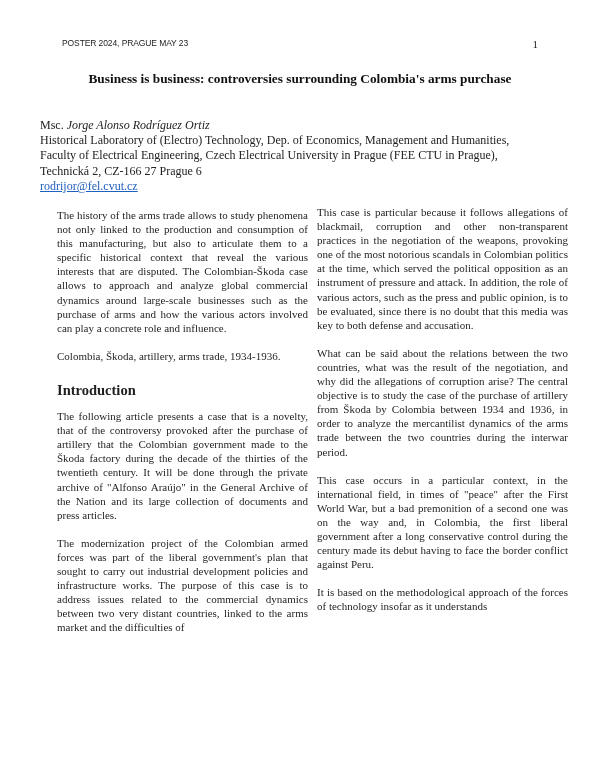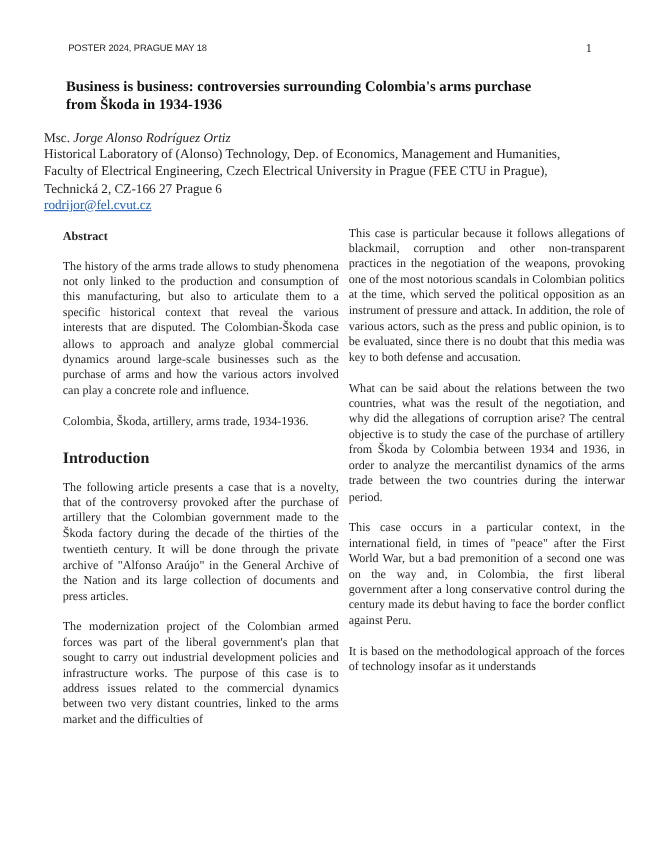--- a/index.html
+++ b/index.html
@@ -1,50 +1,48 @@
 <!DOCTYPE html>
 <html><head>
   <meta charset="utf-8">
   <style>
     html, body { margin: 0; padding: 0; background: #ffffff; }
     body { width: 600px; height: 776px; position: relative; overflow: hidden; color: #1a1a1a; }
     .running-head { position: absolute; left: 62px; top: 38px; font-family: "Liberation Sans", sans-serif; font-size: 8.5px; letter-spacing: -0.1px; color: #222; }
     .page-num { position: absolute; right: 62px; top: 38px; font-family: "Liberation Serif", serif; font-size: 11px; color: #222; }
-    .title { position: absolute; left: 60px; width: 480px; top: 71px; font-family: "Liberation Serif", serif; font-weight: bold; font-size: 13.3px; line-height: 16px; color: #111; }
+    .title { position: absolute; left: 60px; width: 480px; top: 71px; text-align: center; font-family: "Liberation Serif", serif; font-weight: bold; font-size: 13.3px; line-height: 16px; color: #111; }
     .authors { position: absolute; left: 40px; width: 520px; top: 118px; text-align: left; font-family: "Liberation Serif", serif; font-size: 12px; line-height: 15.2px; color: #222; }
     .authors .name { font-style: italic; }
     .authors a { color: #1f5fbf; text-decoration: underline; }
     .col { position: absolute; top: 208px; width: 251px; font-family: "Liberation Serif", serif; font-size: 11px; line-height: 14.1px; color: #1f1f1f; }
     .col.left { left: 57px; }
     .col.right { left: 317px; top: 205px; }
     .col p { margin: 0 0 14px 0; text-align: justify; }
     .col h3 { margin: 0 0 13px 0; font-size: 11px; font-weight: bold; }
     .col h2 { margin: 20px 0 12px 0; font-size: 14.5px; font-weight: bold; }
   </style>
 </head>
 <body>
 
-<div class="running-head">POSTER 2024, PRAGUE MAY 18</div>
+<div class="running-head">POSTER 2024, PRAGUE MAY 23</div>
 <div class="page-num">1</div>
 
 <div class="title">
   <div>Business is business: controversies surrounding Colombia's arms purchase</div>
-  <div>from Škoda in 1934-1936</div>
 </div>
 
 <div class="authors">
   <div><span>Msc. </span><span class="name">Jorge Alonso Rodríguez Ortiz</span></div>
-  <div>Historical Laboratory of (Alonso) Technology, Dep. of Economics, Management and Humanities,</div>
+  <div>Historical Laboratory of (Electro) Technology, Dep. of Economics, Management and Humanities,</div>
   <div>Faculty of Electrical Engineering, Czech Electrical University in Prague (FEE CTU in Prague),</div>
   <div>Technická 2, CZ-166 27 Prague 6</div>
   <div><a>rodrijor@fel.cvut.cz</a></div>
 </div>
 
 <div class="col left">
-  <h3>Abstract</h3>
   <p>The history of the arms trade allows to study phenomena not only linked to the production and consumption of this manufacturing, but also to articulate them to a specific historical context that reveal the various interests that are disputed. The Colombian-Škoda case allows to approach and analyze global commercial dynamics around large-scale businesses such as the purchase of arms and how the various actors involved can play a concrete role and influence.</p>
   <p>Colombia, Škoda, artillery, arms trade, 1934-1936.</p>
   <h2>Introduction</h2>
   <p>The following article presents a case that is a novelty, that of the controversy provoked after the purchase of artillery that the Colombian government made to the Škoda factory during the decade of the thirties of the twentieth century. It will be done through the private archive of "Alfonso Araújo" in the General Archive of the Nation and its large collection of documents and press articles.</p>
   <p>The modernization project of the Colombian armed forces was part of the liberal government's plan that sought to carry out industrial development policies and infrastructure works. The purpose of this case is to address issues related to the commercial dynamics between two very distant countries, linked to the arms market and the difficulties of</p>
 </div>
 
 <div class="col right">
   <p>This case is particular because it follows allegations of blackmail, corruption and other non-transparent practices in the negotiation of the weapons, provoking one of the most notorious scandals in Colombian politics at the time, which served the political opposition as an instrument of pressure and attack. In addition, the role of various actors, such as the press and public opinion, is to be evaluated, since there is no doubt that this media was key to both defense and accusation.</p>
   <p>What can be said about the relations between the two countries, what was the result of the negotiation, and why did the allegations of corruption arise? The central objective is to study the case of the purchase of artillery from Škoda by Colombia between 1934 and 1936, in order to analyze the mercantilist dynamics of the arms trade between the two countries during the interwar period.</p>

